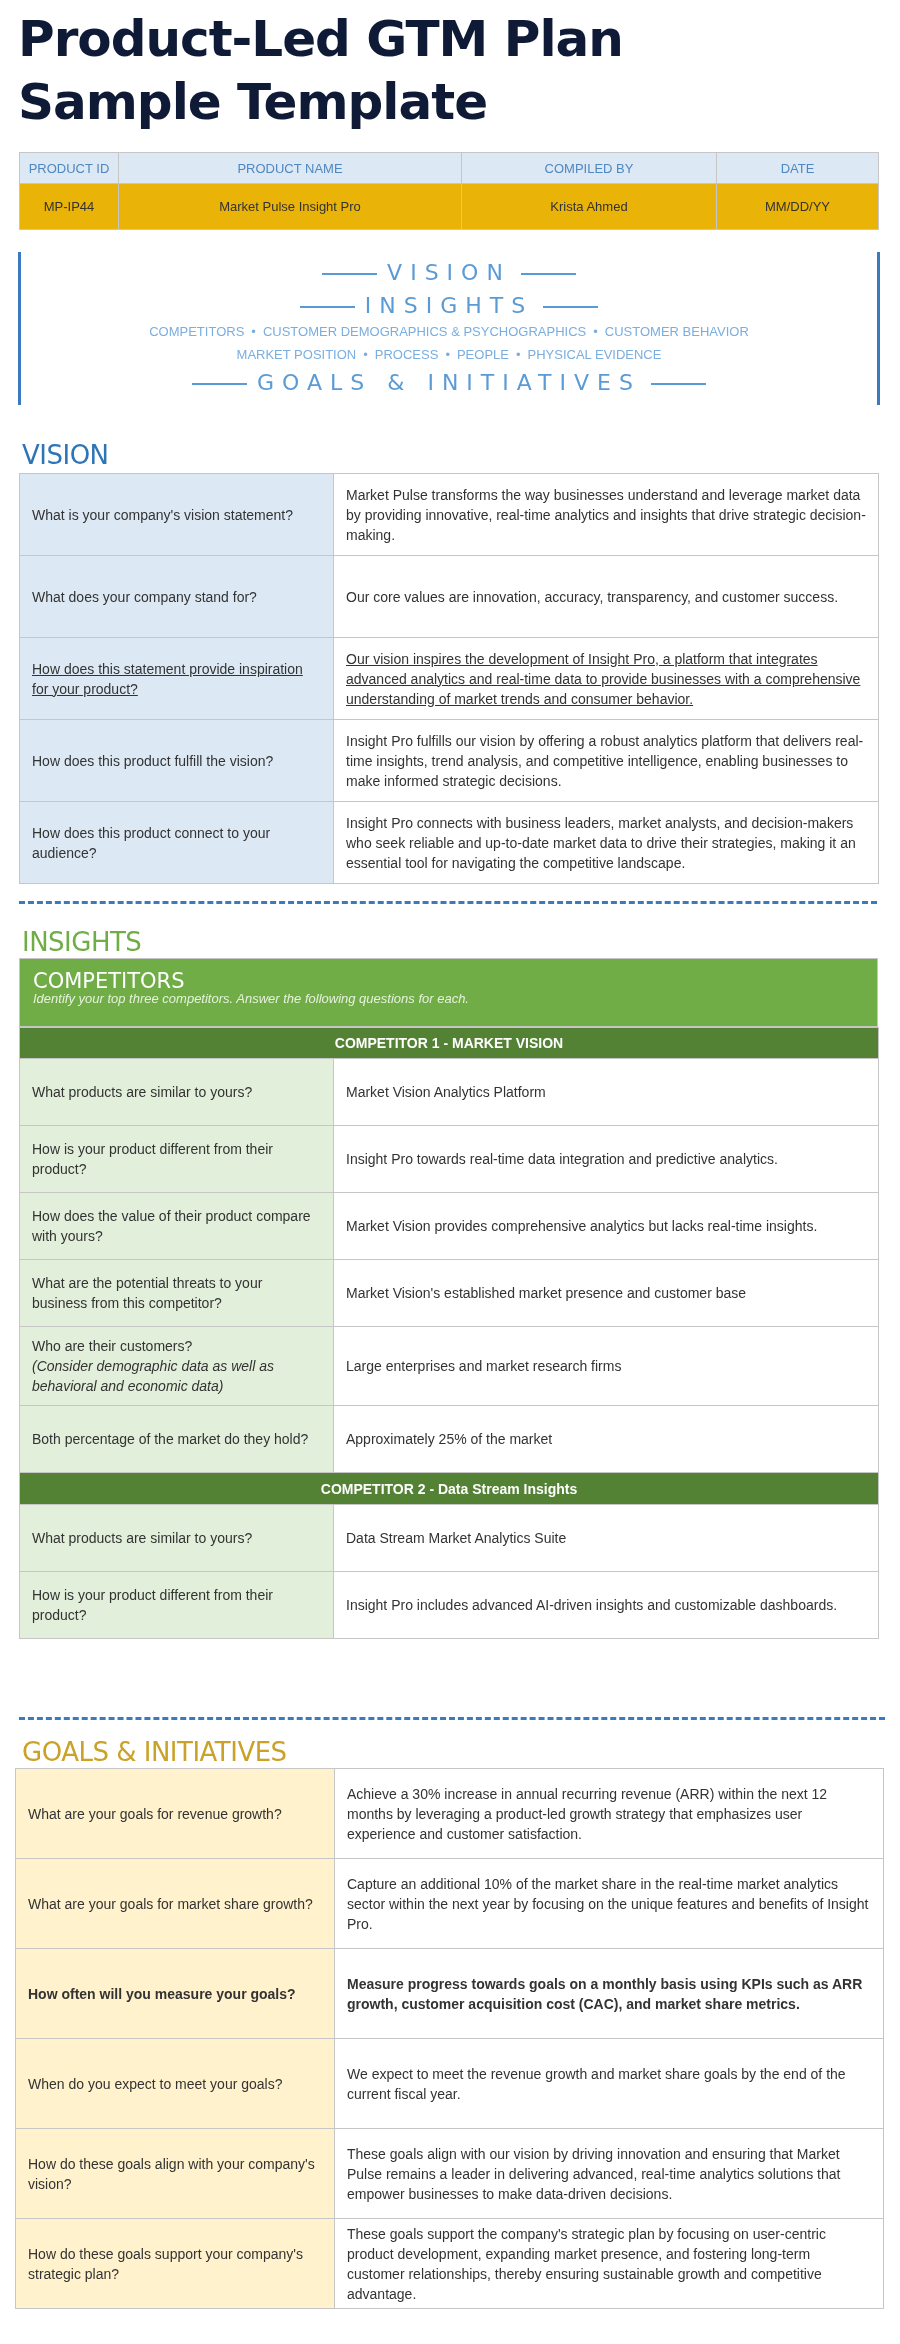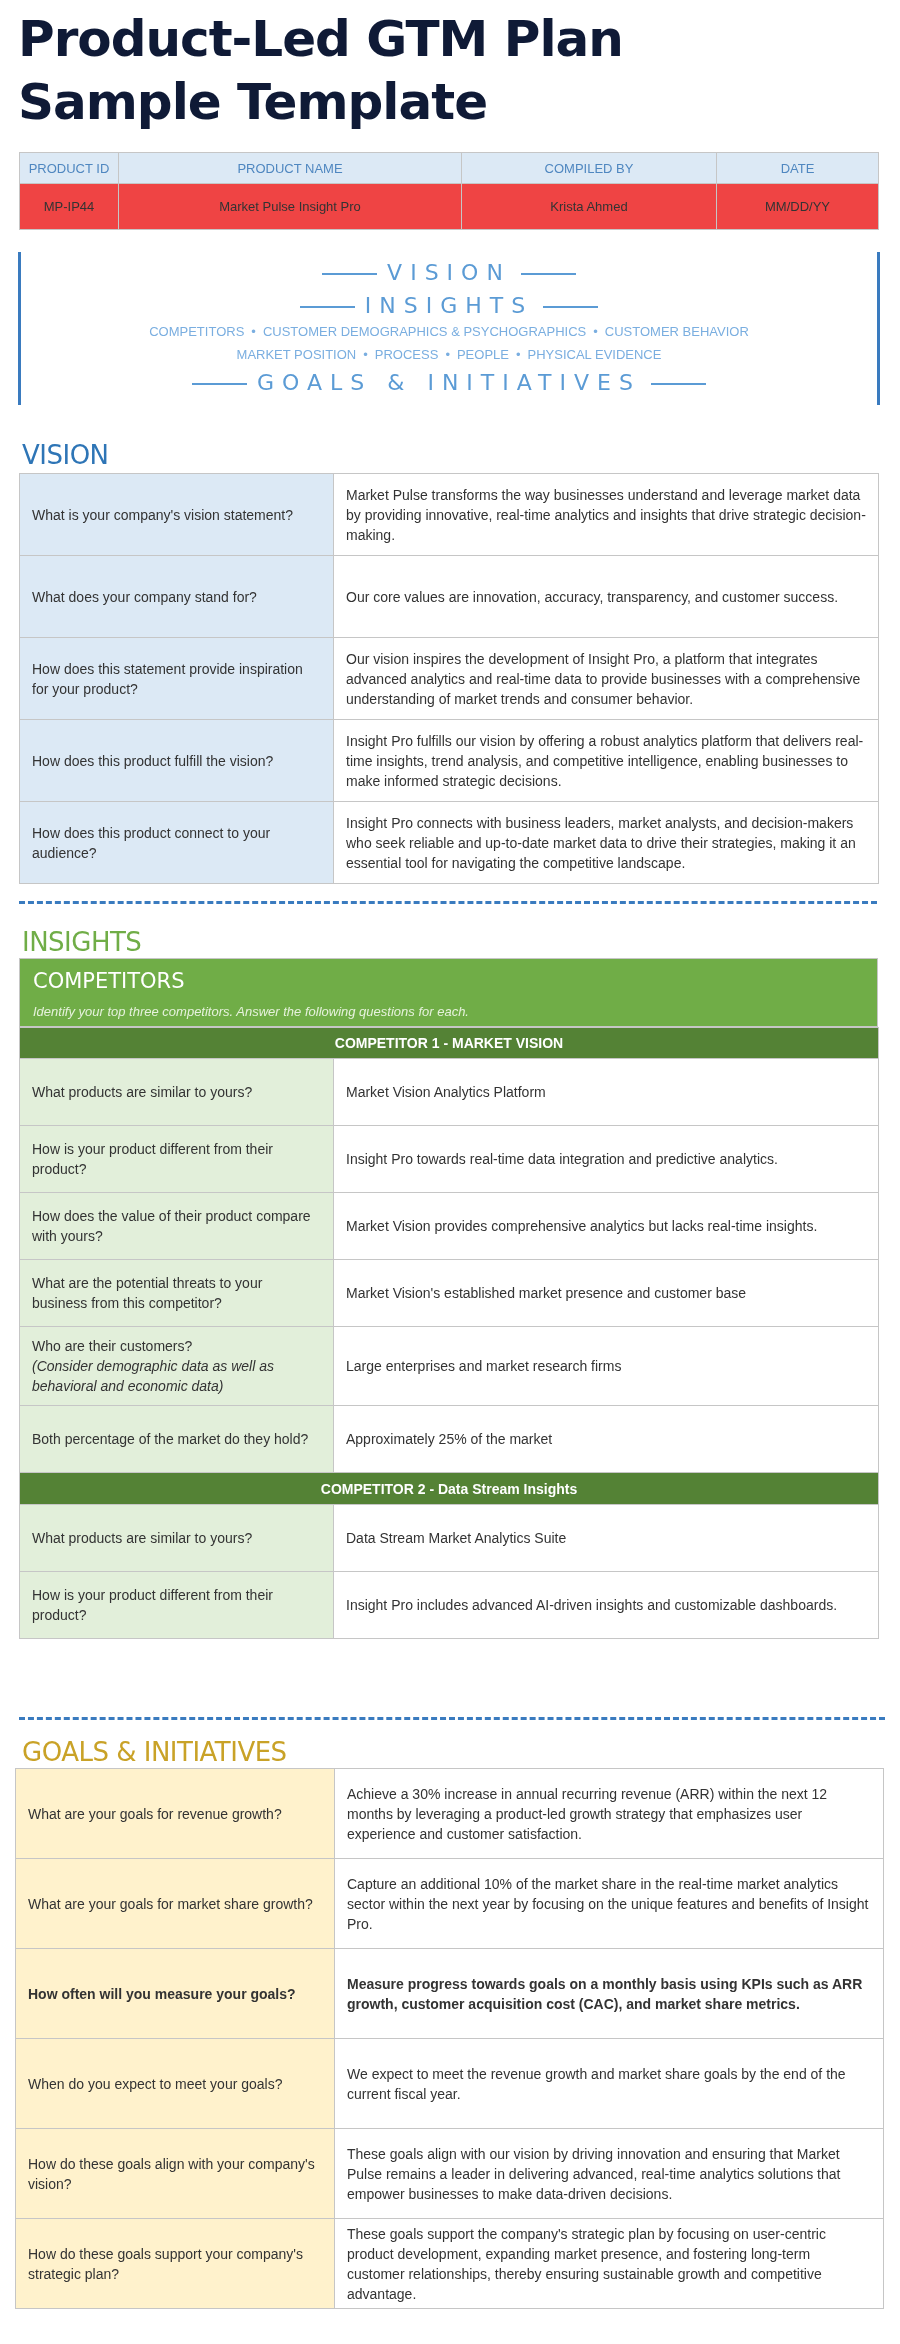--- a/index.html
+++ b/index.html
@@ -1,38 +1,38 @@
 <!DOCTYPE html>
 <html><head>
 <meta charset="utf-8">
 <style>
   * { box-sizing: border-box; margin: 0; padding: 0; }
   body { width: 900px; height: 2344px; background: #ffffff; font-family: "Liberation Sans", sans-serif; color: #333; position: relative; overflow: hidden; }
   .title { position: absolute; left: 18px; top: 8px; font-family: "DejaVu Sans", sans-serif; font-weight: bold; font-size: 50px; line-height: 63px; color: #0f1a36; letter-spacing: -1px; }
   .info { position: absolute; left: 19px; top: 152px; width: 859px; border-collapse: collapse; table-layout: fixed; }
   .info td, .info th { border: 1px solid #c6c6c6; text-align: center; font-size: 13px; font-weight: normal; }
   .info th { background: #dce9f5; color: #4f87c0; height: 31px; }
-  .info td { background: #ef4444; color: #333; height: 46px; text-align: center; }
+  .info td { background: #eab308; color: #333; height: 46px; text-align: center; }
   .nav { position: absolute; left: 18px; top: 252px; width: 862px; height: 153px; border-left: 3px solid #3a7bbf; border-right: 3px solid #3a7bbf; text-align: center; }
   .nav .big { position: absolute; left: 0; right: 0; font-size: 22px; letter-spacing: 8px; color: #5b9bd5; font-family: "DejaVu Sans", sans-serif; }
   .nav .big .ln { display: inline-block; width: 55px; height: 2px; background: #5b9bd5; vertical-align: middle; margin: 0 10px; }
   .nav .sub { position: absolute; left: 0; right: 0; font-size: 13px; color: #7aaee0; }
   .nav .sub .dot { margin: 0 7px; }
   .sec-h { position: absolute; left: 22px; font-size: 26px; font-family: "DejaVu Sans", sans-serif; font-weight: normal; letter-spacing: -0.5px; }
   .qa { position: absolute; border-collapse: collapse; table-layout: fixed; }
   .qa td { border: 1px solid #c6c6c6; font-size: 14px; line-height: 20px; vertical-align: middle; padding: 0 12px; }
   .qa td.q { color: #333; }
   .qa td.a { background: #fff; color: #333; }
   .vision td.q { background: #dce9f5; }
   .ins td.q { background: #e2efda; }
   .goals td.q { background: #fff2cc; }
   .dash { position: absolute; left: 19px; height: 0; border-top: 3px dashed #3a7bbf; }
   .comp-panel { position: absolute; left: 19px; top: 958px; width: 859px; height: 69px; background: #70ad47; border: 1px solid #c6c6c6; }
   .comp-panel .h { position: absolute; left: 13px; top: 10px; font-size: 21px; color: #fff; font-family: "DejaVu Sans", sans-serif; }
-  .comp-panel .d { position: absolute; left: 13px; top: 45px; font-size: 13px; color: #e6f2dc; font-style: italic; }
+  .comp-panel .d { position: absolute; left: 13px; top: 32px; font-size: 13px; color: #e6f2dc; font-style: italic; }
   .comp-h { background: #548235; color: #fff; font-weight: bold; font-size: 17px; text-align: center; border: 1px solid #c6c6c6; }
   .ins-clip { position: absolute; left: 19px; top: 1027px; width: 860px; height: 660px; overflow: hidden; }
   .ins-clip .qa { position: static; }
 </style>
 </head>
 <body>
 
 <div class="title">
   <div>Product-Led GTM Plan</div>
   <div>Sample Template</div>
@@ -87,21 +87,21 @@
     </colgroup>
   <tbody id="vision-body">
       <tr style="height: 82px;">
         <td class="q"><span>What is your company's vision statement?</span></td>
         <td class="a">Market Pulse transforms the way businesses understand and leverage market data by providing innovative, real-time analytics and insights that drive strategic decision-making.</td>
       </tr>
       <tr style="height: 82px;">
         <td class="q"><span>What does your company stand for?</span></td>
         <td class="a">Our core values are innovation, accuracy, transparency, and customer success.</td>
       </tr>
-      <tr style="height: 82px;">
+      <tr style="height: 82px; text-decoration: underline;">
         <td class="q"><span>How does this statement provide inspiration for your product?</span></td>
         <td class="a">Our vision inspires the development of Insight Pro, a platform that integrates advanced analytics and real-time data to provide businesses with a comprehensive understanding of market trends and consumer behavior.</td>
       </tr>
       <tr style="height: 82px;">
         <td class="q"><span>How does this product fulfill the vision?</span></td>
         <td class="a">Insight Pro fulfills our vision by offering a robust analytics platform that delivers real-time insights, trend analysis, and competitive intelligence, enabling businesses to make informed strategic decisions.</td>
       </tr>
       <tr style="height: 82px;">
         <td class="q"><span>How does this product connect to your audience?</span></td>
         <td class="a">Insight Pro connects with business leaders, market analysts, and decision-makers who seek reliable and up-to-date market data to drive their strategies, making it an essential tool for navigating the competitive landscape.</td>

